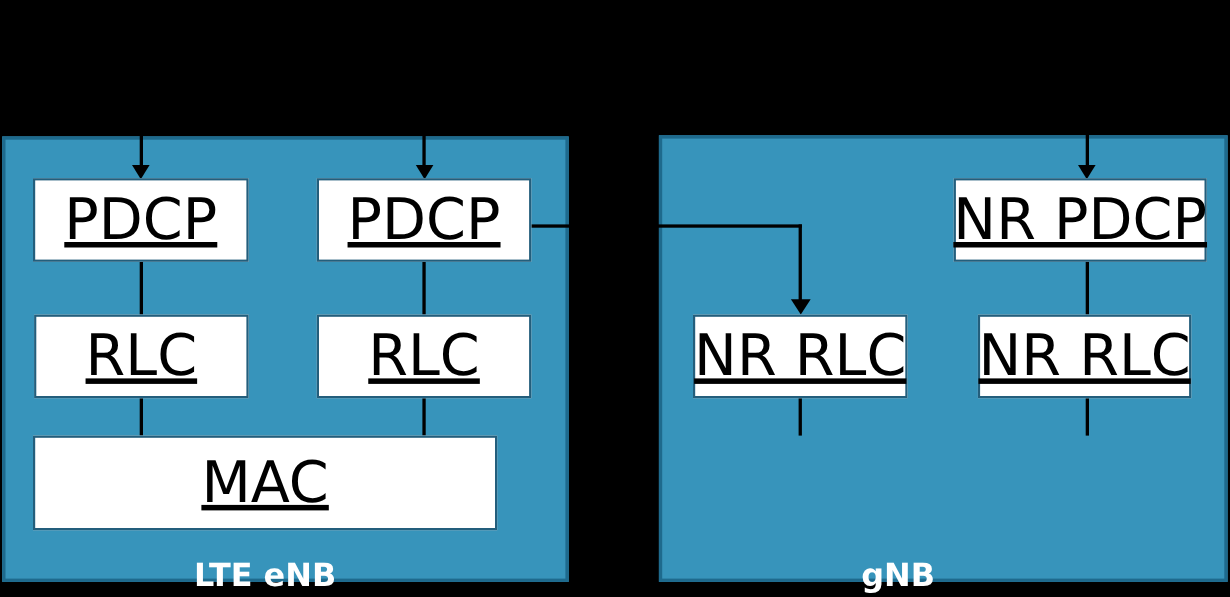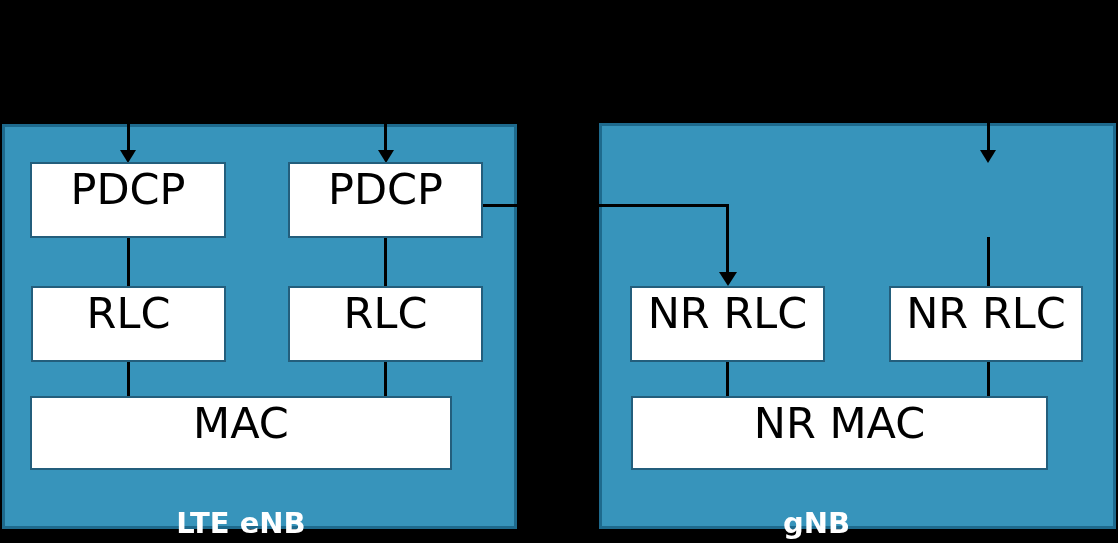--- a/index.html
+++ b/index.html
@@ -18,22 +18,22 @@
     background:var(--canvas-bg);
     font-family:"DejaVu Sans","Liberation Sans",sans-serif;
   }
   .group{
     position:absolute;background:var(--group-fill);
     border:3px solid var(--group-border);box-sizing:border-box;z-index:1;
   }
   .node{
     position:absolute;background:var(--node-fill);
     border:2px solid var(--node-border);box-sizing:border-box;
-    display:flex;justify-content:center;
-    font-size:43px;color:var(--node-text);z-index:3;white-space:nowrap;
+    display:flex;align-items:center;justify-content:center;
+    font-size:52px;color:var(--node-text);z-index:3;white-space:nowrap;text-decoration:underline;
   }
   .vline,.hline{position:absolute;background:var(--connector);z-index:2;}
   .vline{width:3px;}
   .hline{height:3px;}
   .ah{
     position:absolute;width:0;height:0;z-index:2;
     border-left:8px solid transparent;border-right:8px solid transparent;
     border-top:13px solid var(--connector);
   }
   .ah-big{border-left-width:9px;border-right-width:9px;border-top-width:14px;}
@@ -77,30 +77,30 @@
   </div>
   <div class="node" style="left:288px;top:162px;width:195px;height:76px">
     <span>PDCP</span>
   </div>
   <div class="node" style="left:31px;top:286px;width:195px;height:76px">
     <span>RLC</span>
   </div>
   <div class="node" style="left:288px;top:286px;width:195px;height:76px">
     <span>RLC</span>
   </div>
-  <div class="node" style="left:30px;top:396px;width:422px;height:74px">
+  <div class="node" style="left:30px;top:396px;width:422px;height:86px">
     <span>MAC</span>
   </div>
 
+  <div class="node" style="left:867px;top:162px;width:230px;height:76px">
+    <span>NR PDCP</span>
+  </div>
   <div class="node" style="left:630px;top:286px;width:195px;height:76px">
     <span>NR RLC</span>
   </div>
   <div class="node" style="left:889px;top:286px;width:194px;height:76px">
     <span>NR RLC</span>
-  </div>
-  <div class="node" style="left:631px;top:396px;width:417px;height:74px">
-    <span>NR MAC</span>
   </div>
 
   <div class="group-label" style="left:30px;top:490px;width:422px">LTE eNB</div>
   <div class="group-label" style="left:608px;top:490px;width:417px">gNB</div>
 
 </div>
 
 </body></html>

